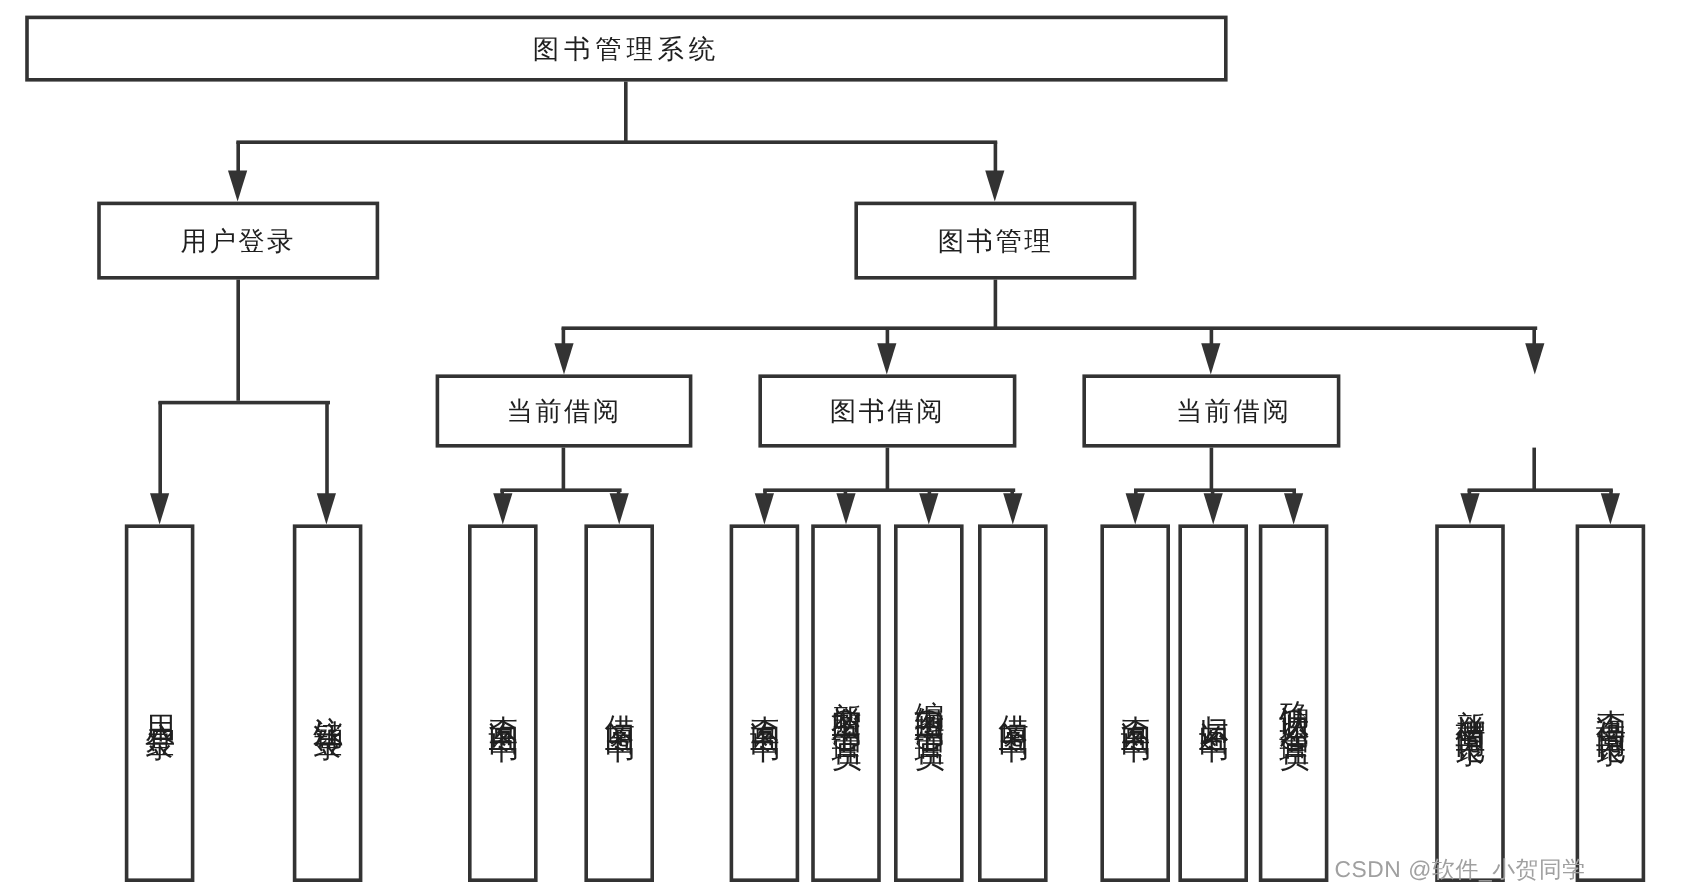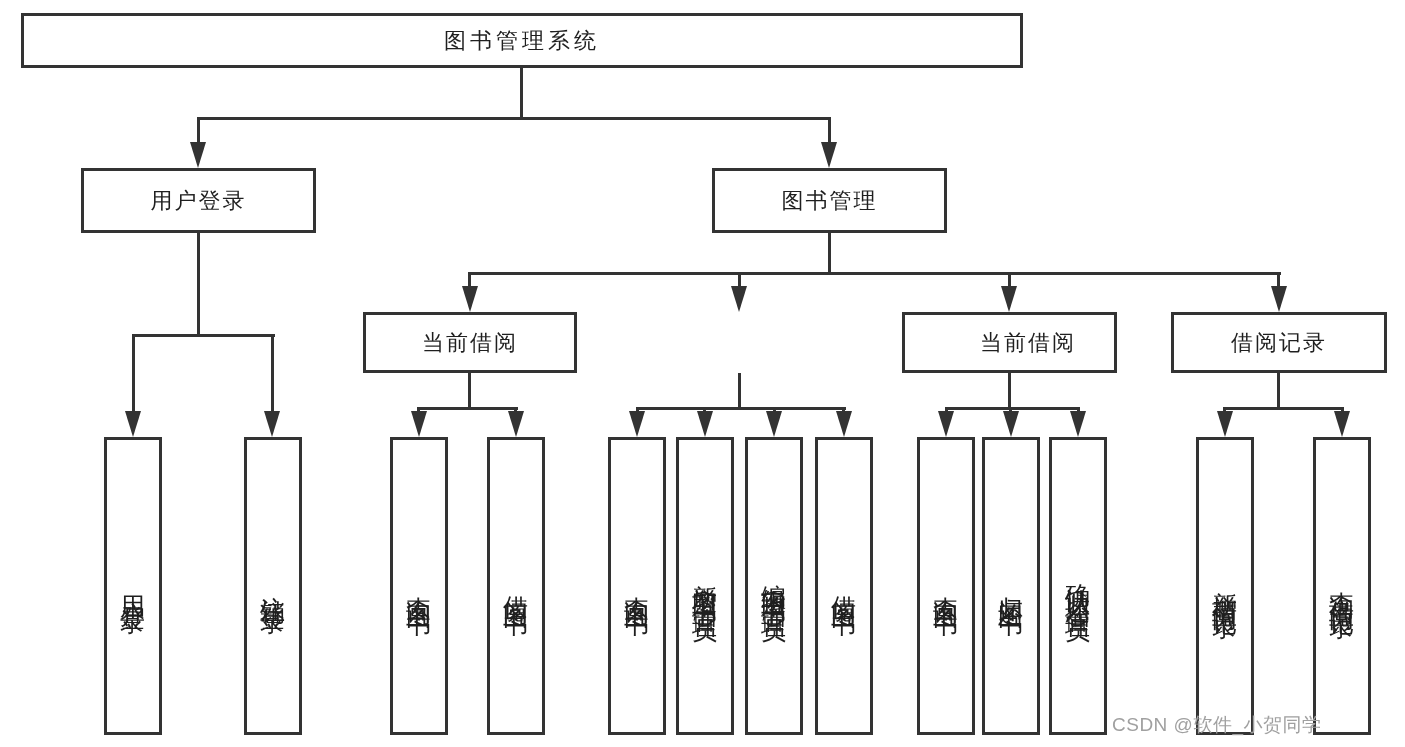--- a/index.html
+++ b/index.html
@@ -46,22 +46,22 @@
 <body>
 
 <div id="canvas">
 
   <div class="box title" id="n-root">图书管理系统</div>
 
   <div class="box hlabel" id="n-user-login">用户登录</div>
   <div class="box hlabel" id="n-book-mgmt">图书管理</div>
 
   <div class="box hlabel" id="n-new-rec">当前借阅</div>
+  <div class="box hlabel" id="n-borrowing">图书借阅</div>
   <div class="box hlabel" id="n-current">当前借阅</div>
-  <div class="box hlabel" id="n-records">借阅记录</div>
 
   <div class="box vbox leaf" id="l-user-login">用户登录</div>
   <div class="box vbox leaf" id="l-logout">注销登录</div>
 
   <div class="box vbox leaf" id="l-q1">查询图书</div>
   <div class="box vbox leaf" id="l-b1">借阅图书</div>
 
   <div class="box vbox leaf" id="l-q2">查询图书</div>
   <div class="box vbox leaf" id="l-add">新增图书（管理员）</div>
   <div class="box vbox leaf" id="l-edit">编辑图书（管理员）</div>

